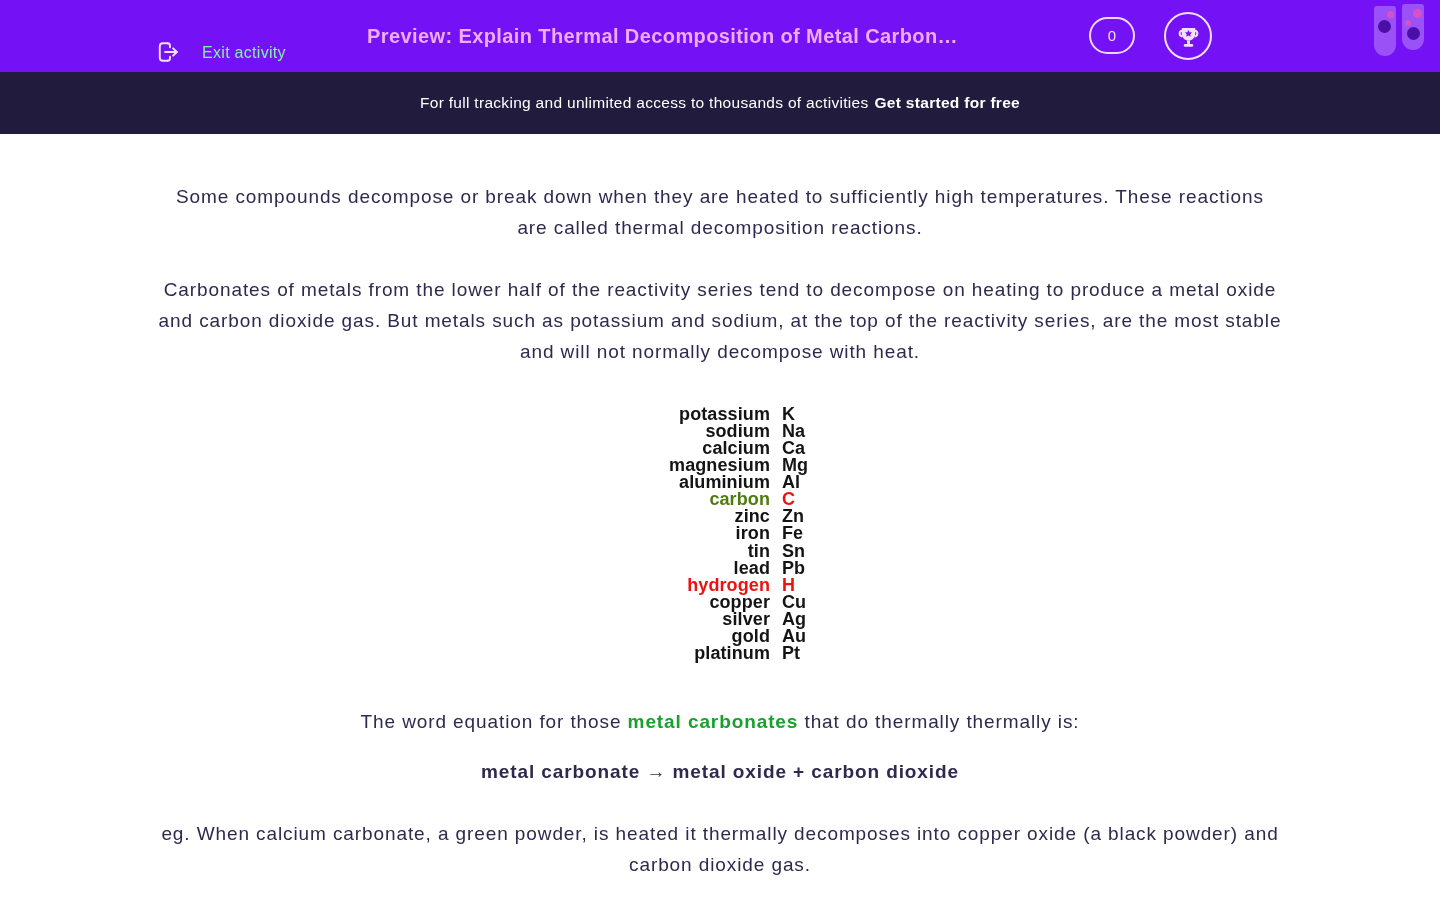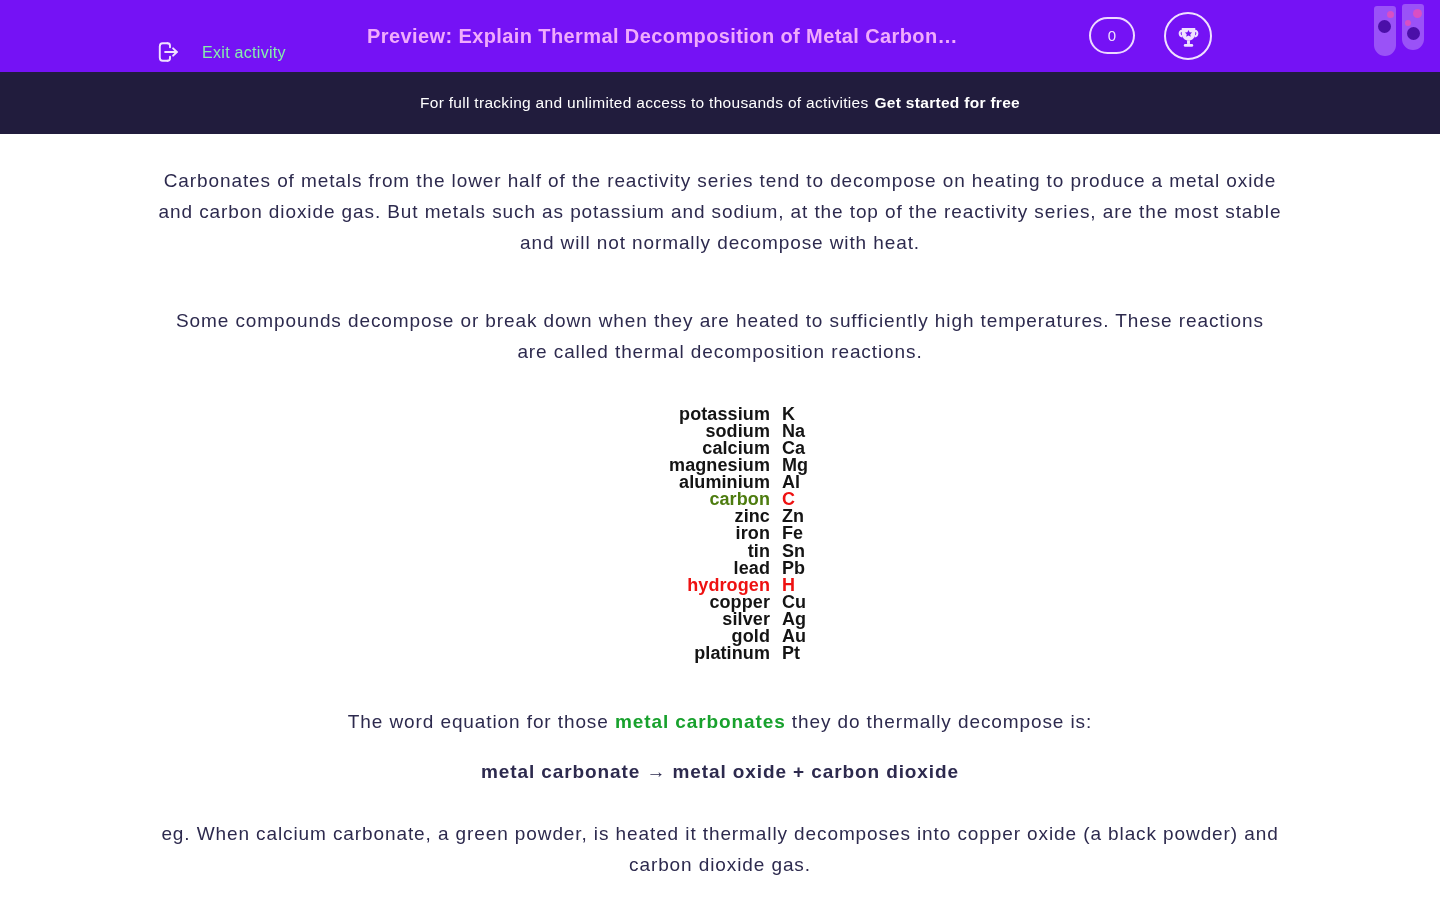--- a/index.html
+++ b/index.html
@@ -140,23 +140,23 @@
   </div>
 </div>
 
 <div class="banner">
   <span>For full tracking and unlimited access to thousands of activities</span>
   <b>Get started for free</b>
 </div>
 
 <div class="content">
 
+  <p class="para p1">Some compounds decompose or break down when they are heated to sufficiently high temperatures. These reactions are called thermal decomposition reactions.</p>
+
   <p class="para p2">Carbonates of metals from the lower half of the reactivity series tend to decompose on heating to produce a metal oxide and carbon dioxide gas. But metals such as potassium and sodium, at the top of the reactivity series, are the most stable and will not normally decompose with heat.</p>
-
-  <p class="para p1">Some compounds decompose or break down when they are heated to sufficiently high temperatures. These reactions are called thermal decomposition reactions.</p>
 
   <div class="rs-diagram">
     <div class="rs-names" id="rs-names">
         <div class="rs-row">potassium</div>
         <div class="rs-row">sodium</div>
         <div class="rs-row">calcium</div>
         <div class="rs-row">magnesium</div>
         <div class="rs-row">aluminium</div>
         <div class="rs-row" style="color: #4d7c0f;">carbon</div>
         <div class="rs-row">zinc</div>
@@ -181,19 +181,19 @@
         <div class="rs-row">Sn</div>
         <div class="rs-row">Pb</div>
         <div class="rs-row" style="color: rgb(238, 17, 17);">H</div>
         <div class="rs-row">Cu</div>
         <div class="rs-row">Ag</div>
         <div class="rs-row">Au</div>
         <div class="rs-row">Pt</div>
       </div>
   </div>
 
-  <p class="para p3"><span>The word equation for those </span><span class="green-bold">metal carbonates</span><span> they do thermally decompose is:</span></p>
+  <p class="para p3"><span>The word equation for those </span><span class="green-bold">metal carbonates</span><span> that do thermally thermally is:</span></p>
 
   <p class="para equation">metal carbonate → metal oxide + carbon dioxide</p>
 
   <p class="para p4">eg. When calcium carbonate, a green powder, is heated it thermally decomposes into copper oxide (a black powder) and carbon dioxide gas.</p>
 
 </div>
 
 </body></html>

